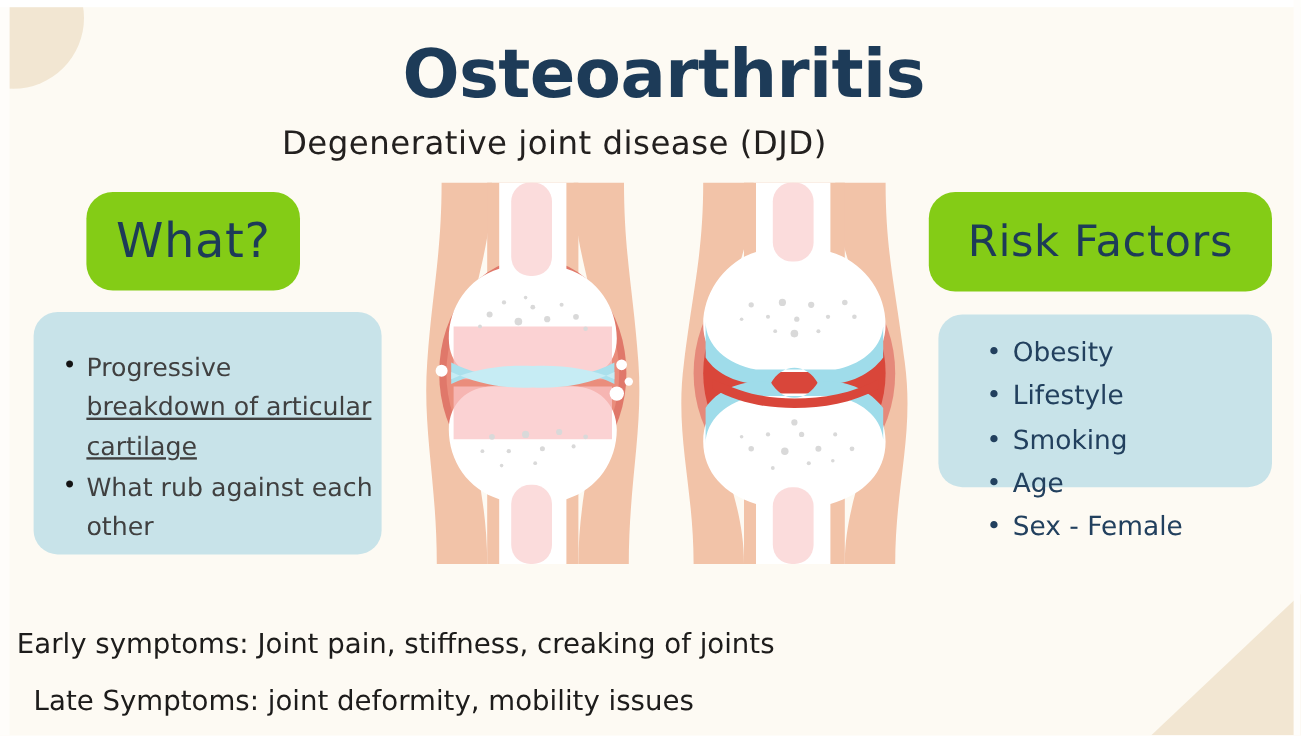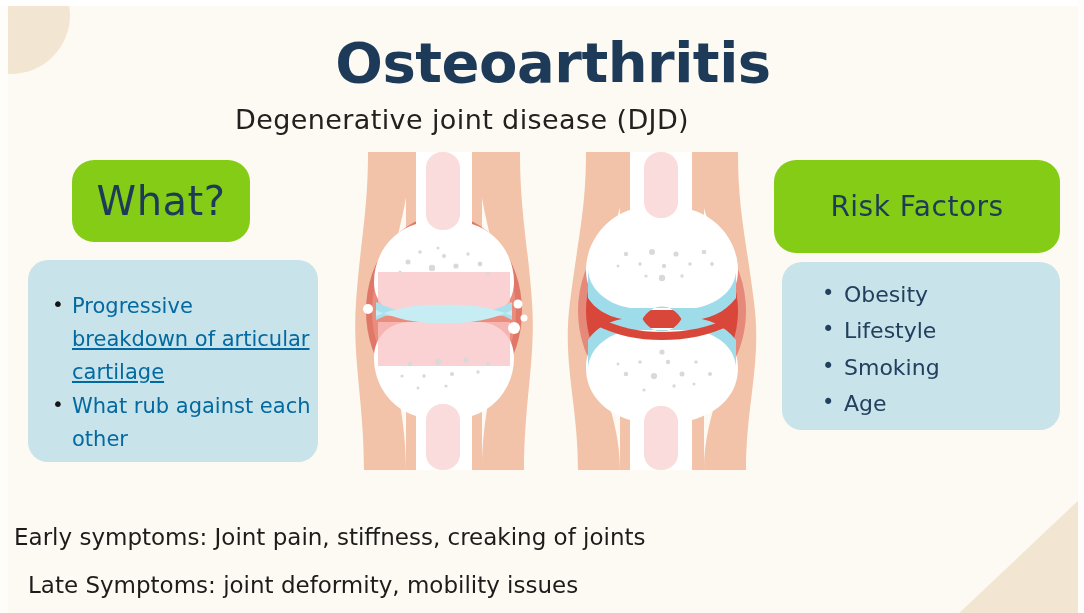--- a/index.html
+++ b/index.html
@@ -93,51 +93,51 @@
     color: #1d3b58;
     letter-spacing: 0.5px;
   }
   #pill-what {
     left: 72px; top: 160px;
     width: 178px; height: 82px;
     font-size: 40px;
   }
   #pill-risk {
     left: 774px; top: 160px;
-    width: 286px; height: 93px;
-    font-size: 28px;
+    width: 286px; height: 83px;
+    font-size: 36px;
   }
 
   
   .card {
     position: absolute;
     background: #c8e3e9;
     border-radius: 20px;
   }
   #card-what {
     left: 28px; top: 260px;
     width: 290px; height: 202px;
   }
   #card-risk {
     left: 782px; top: 262px;
-    width: 278px; height: 168px;
+    width: 278px; height: 144px;
   }
 
   .blist { list-style: none; }
   #card-what .blist {
     margin: 30px 0 0 22px;
     width: 262px;
   }
   #card-what .blist li {
     position: relative;
     padding-left: 22px;
     font-family: "DejaVu Sans", sans-serif;
     font-size: 21px;
     line-height: 1.58;
-    color: #0369a1;
+    color: #404040;
   }
   #card-what .blist li::before {
     content: "\2022";
     position: absolute;
     left: 2px; top: -1px;
     font-size: 20px;
     color: #141414;
   }
   #card-what .blist li .u { text-decoration: underline; }
 
@@ -201,20 +201,21 @@
   <div class="pill" id="pill-risk">
     <span>Risk Factors</span>
   </div>
 
   <div class="card" id="card-risk">
     <ul class="blist">
       <li>Obesity</li>
       <li>Lifestyle</li>
       <li>Smoking</li>
       <li>Age</li>
+      <li>Sex - Female</li>
     </ul>
   </div>
 
   <svg class="knee" id="knee-healthy" viewBox="0 0 192 318">
 
     <path d="M20 0 L62 0 C62 60 42 92 40 150 C38 208 58 250 58 318 L16 318 C16 250 4 206 8 150 C12 92 20 60 20 0 Z" fill="#f2c3a8"></path>
     <path d="M130 0 L172 0 C172 60 180 92 184 150 C188 206 176 250 176 318 L134 318 C134 250 154 208 152 150 C150 92 130 60 130 0 Z" fill="#f2c3a8"></path>
     <rect x="58" y="0" width="76" height="318" fill="#f2c3a8"></rect>
 
     <ellipse cx="96" cy="159" rx="78" ry="96" fill="#e0786a"></ellipse>

